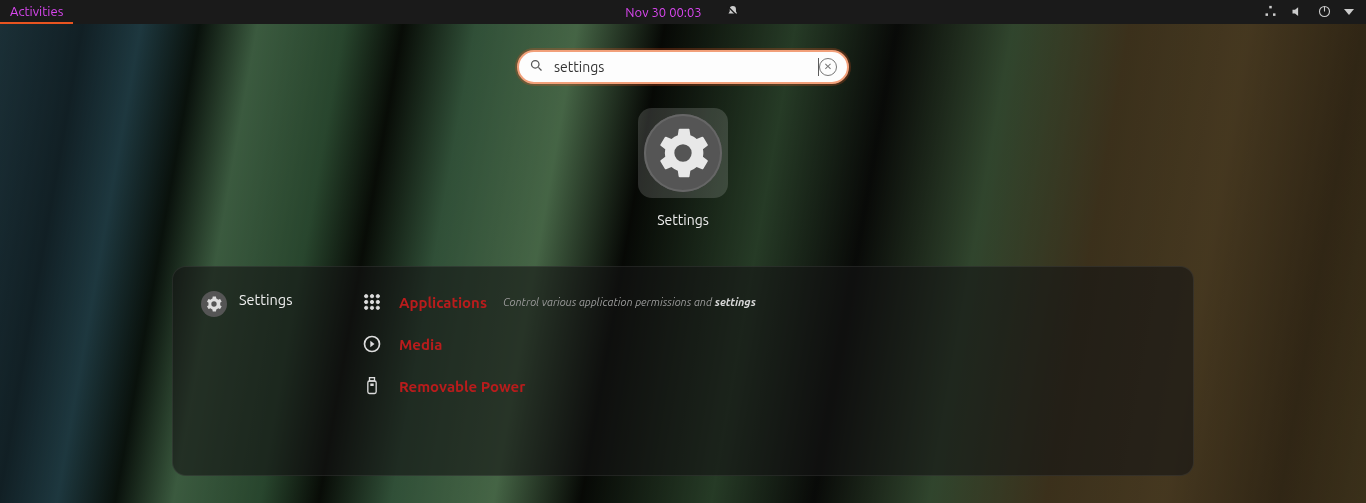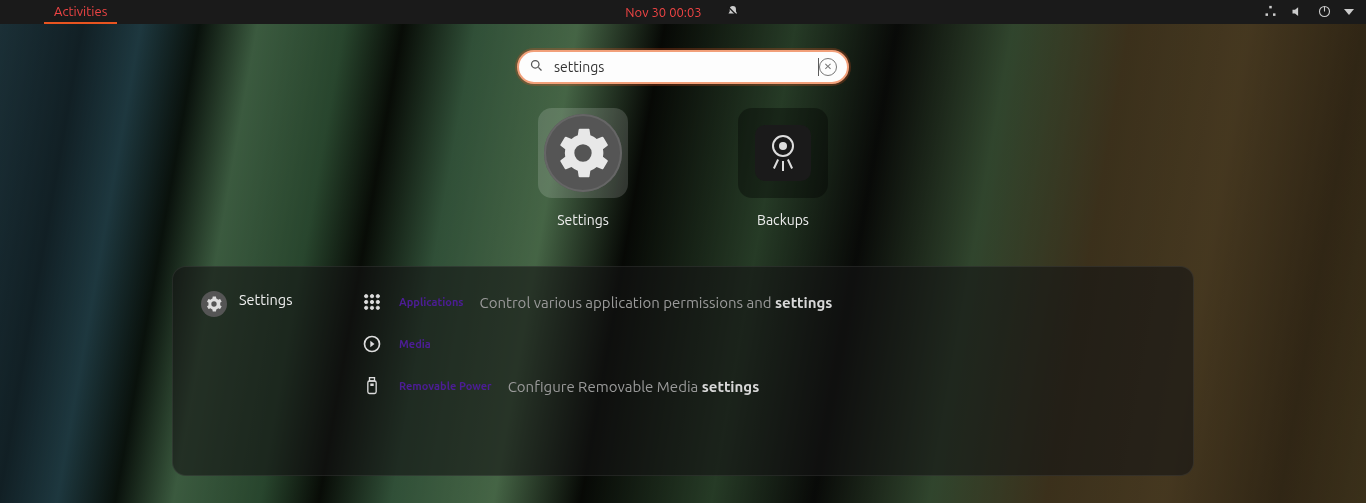--- a/index.html
+++ b/index.html
@@ -14,21 +14,21 @@
         #5a4a28 100%);
     background-size: cover;
     color: #e4e4e4;
     position: relative;
   }
 
   
   .topbar {
     position: absolute; top: 0; left: 0; right: 0; height: 24px;
     background: #1a1a1a; display: flex; align-items: center;
-    font-size: 13px; color: #ef4444; z-index: 10; padding-left: 44px;
+    font-size: 13px; color: #d946ef; z-index: 10;
   }
   .activities {
     padding: 0 10px; height: 100%; display: flex; align-items: center;
     border-bottom: 2px solid #e95420; font-weight: 400;
   }
   .topbar-center {
     position: absolute; left: 50%; transform: translateX(-50%);
     display: flex; align-items: center; gap: 24px;
   }
   .topbar-right {
@@ -121,22 +121,22 @@
     width: 26px; height: 26px; border-radius: 50%; background: #555;
     display:flex; align-items:center; justify-content:center;
   }
   .gear-small svg { width:16px; height:16px; fill:#ddd; }
   .results-title { font-size: 14.5px; color:#eee; }
 
   .results-list { flex:1; display:flex; flex-direction:column; gap: 20px; padding-top:2px; }
   .result-row { display:flex; align-items:center; gap: 16px; cursor:pointer; }
   .result-row .icon-slot { width:22px; height:22px; display:flex; align-items:center; justify-content:center; }
   .result-row .icon-slot svg { width:20px; height:20px; fill:#ddd; stroke:#ddd; }
-  .result-name { font-size:11px; font-weight:600; color:#4c1d95; }
-  .result-desc { font-size:15px; color:#9a9a9a; }
+  .result-name { font-size:15px; font-weight:600; color:#b91c1c; }
+  .result-desc { font-size:11px; color:#9a9a9a;font-style:italic; }
   .result-desc .hl { color:#d8d8d8; font-weight:600; }
 
   
   .caret-down {
     width: 0; height: 0; border-left: 5px solid transparent;
     border-right: 5px solid transparent; border-top: 6px solid #ccc;
   }
 </style>
 </head>
 <body>
@@ -238,33 +238,20 @@
   <div class="app-tile selected">
     <div class="app-icon">
       <div class="gear-big">
           <svg>
             <use href="#gear"></use>
           </svg>
         </div>
     </div>
     <span class="app-label">Settings</span>
   </div>
-  <div class="app-tile">
-    <div class="app-icon">
-      <div class="backup-inner">
-        <div class="safe-ring">
-            <div class="safe-dot"></div>
-          </div>
-        <div class="stand">
-            <div class="bar"></div>
-          </div>
-      </div>
-    </div>
-    <span class="app-label">Backups</span>
-  </div>
 </div>
 
 <div class="results">
   <div class="results-left">
     <div class="gear-small">
         <svg>
           <use href="#gear"></use>
         </svg>
       </div>
     <span class="results-title">Settings</span>
@@ -292,20 +279,17 @@
       <span class="result-name">Media</span>
     </div>
 
     <div class="result-row">
       <span class="icon-slot">
           <svg fill="none" stroke="#ddd">
             <use href="#usb"></use>
           </svg>
         </span>
       <span class="result-name">Removable Power</span>
-      <span class="result-desc">
-        <span>Configure Removable Media </span><span class="hl">settings</span><span></span>
-      </span>
     </div>
 
 
   </div>
 </div>
 
 </body></html>

